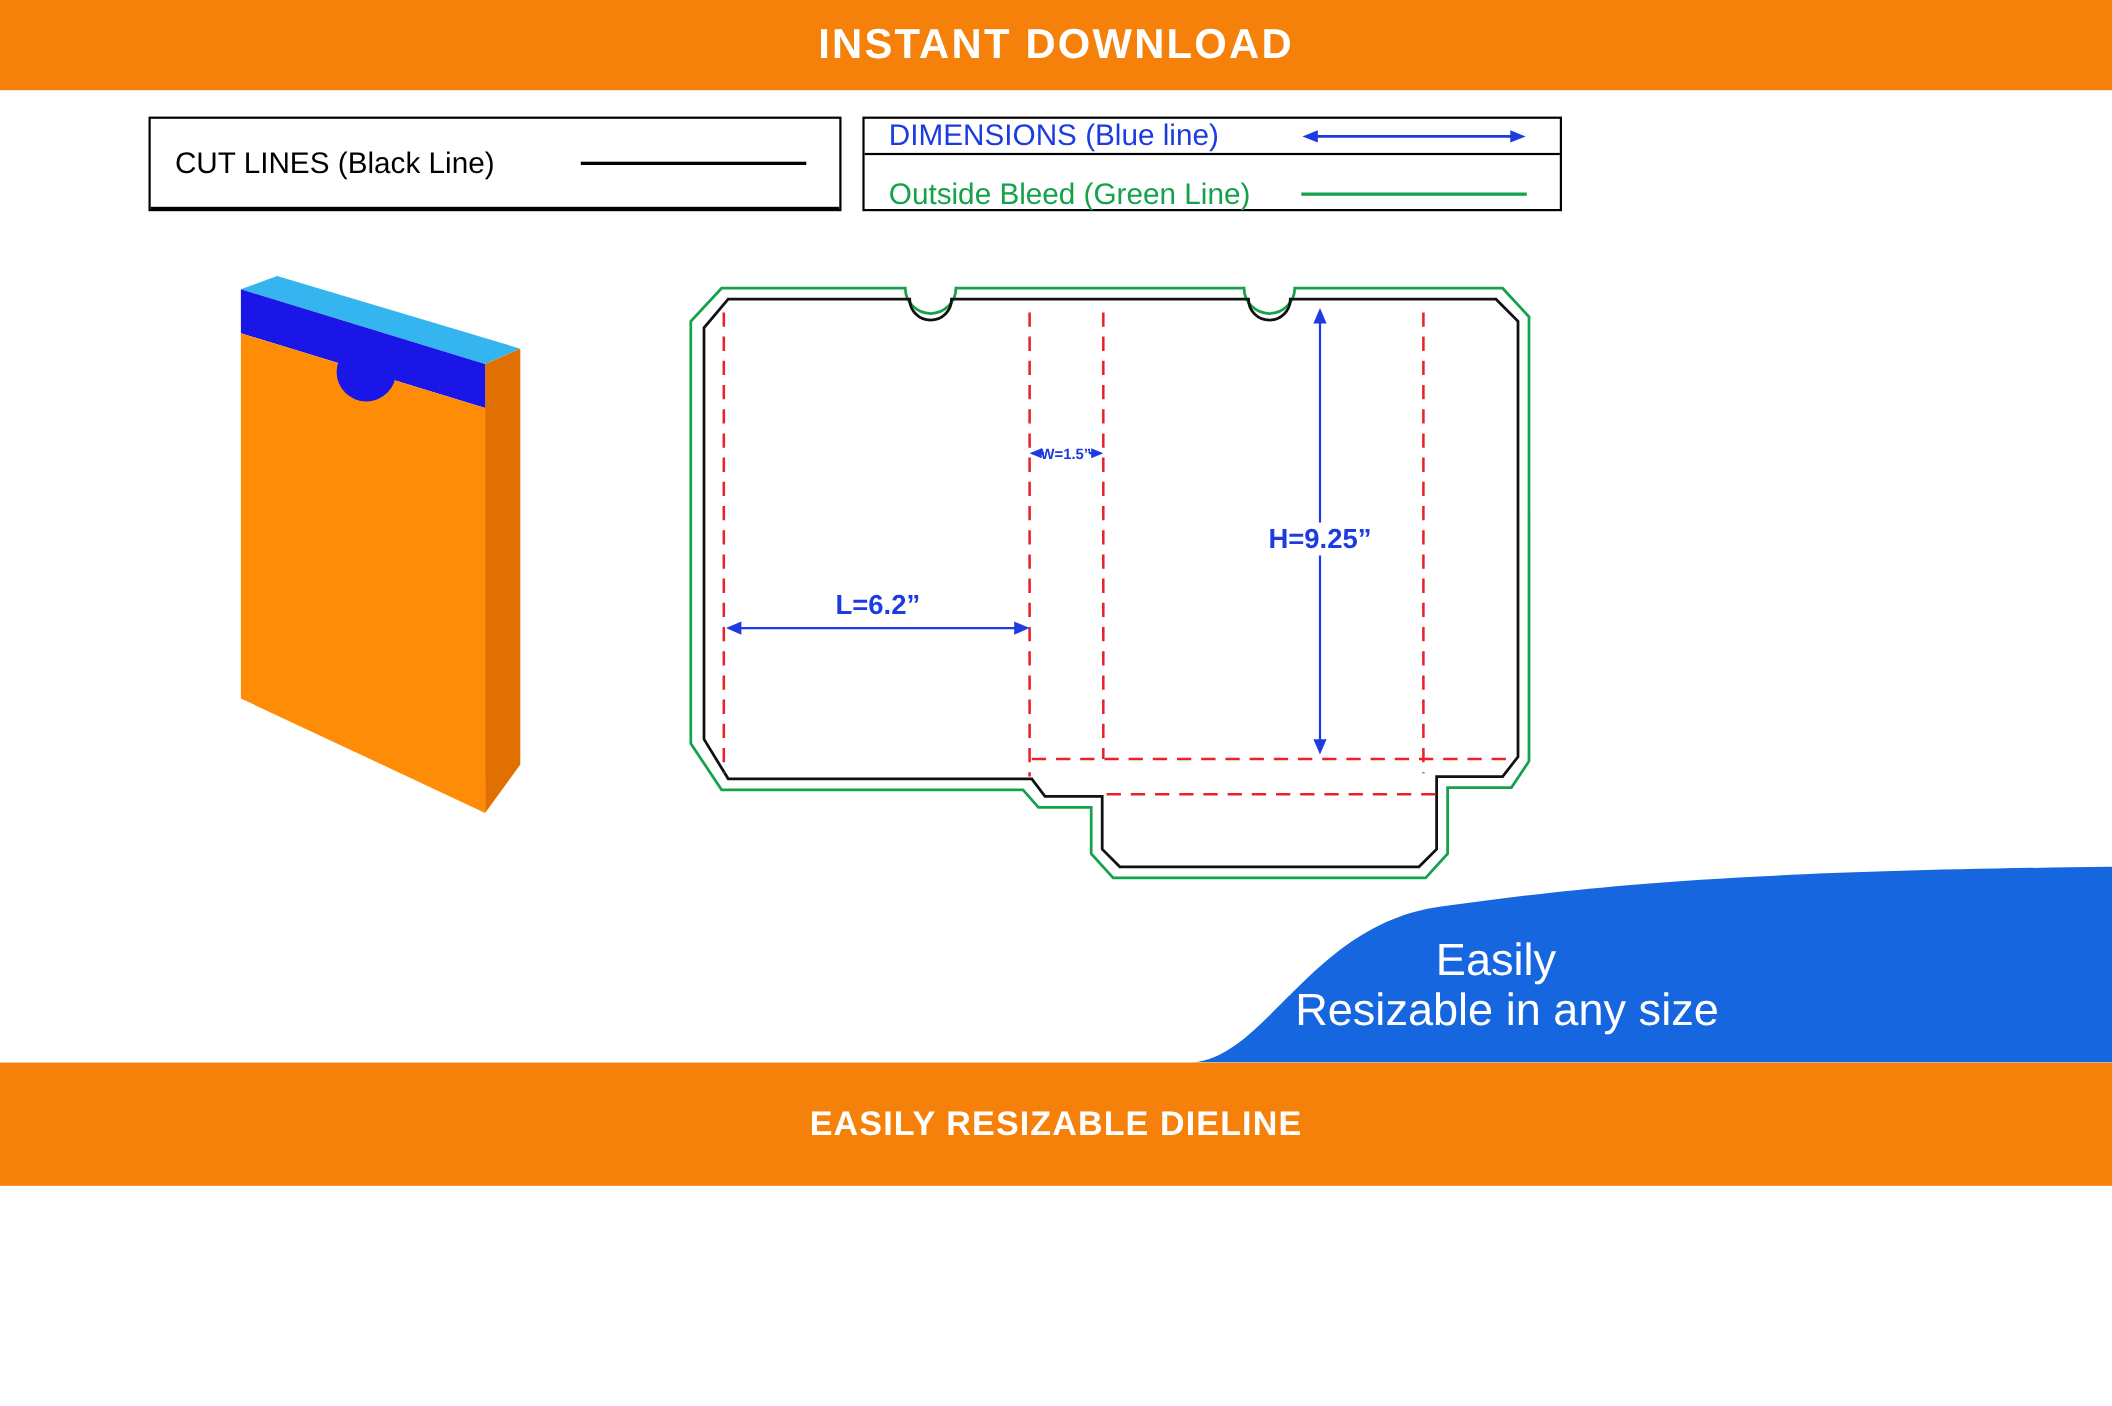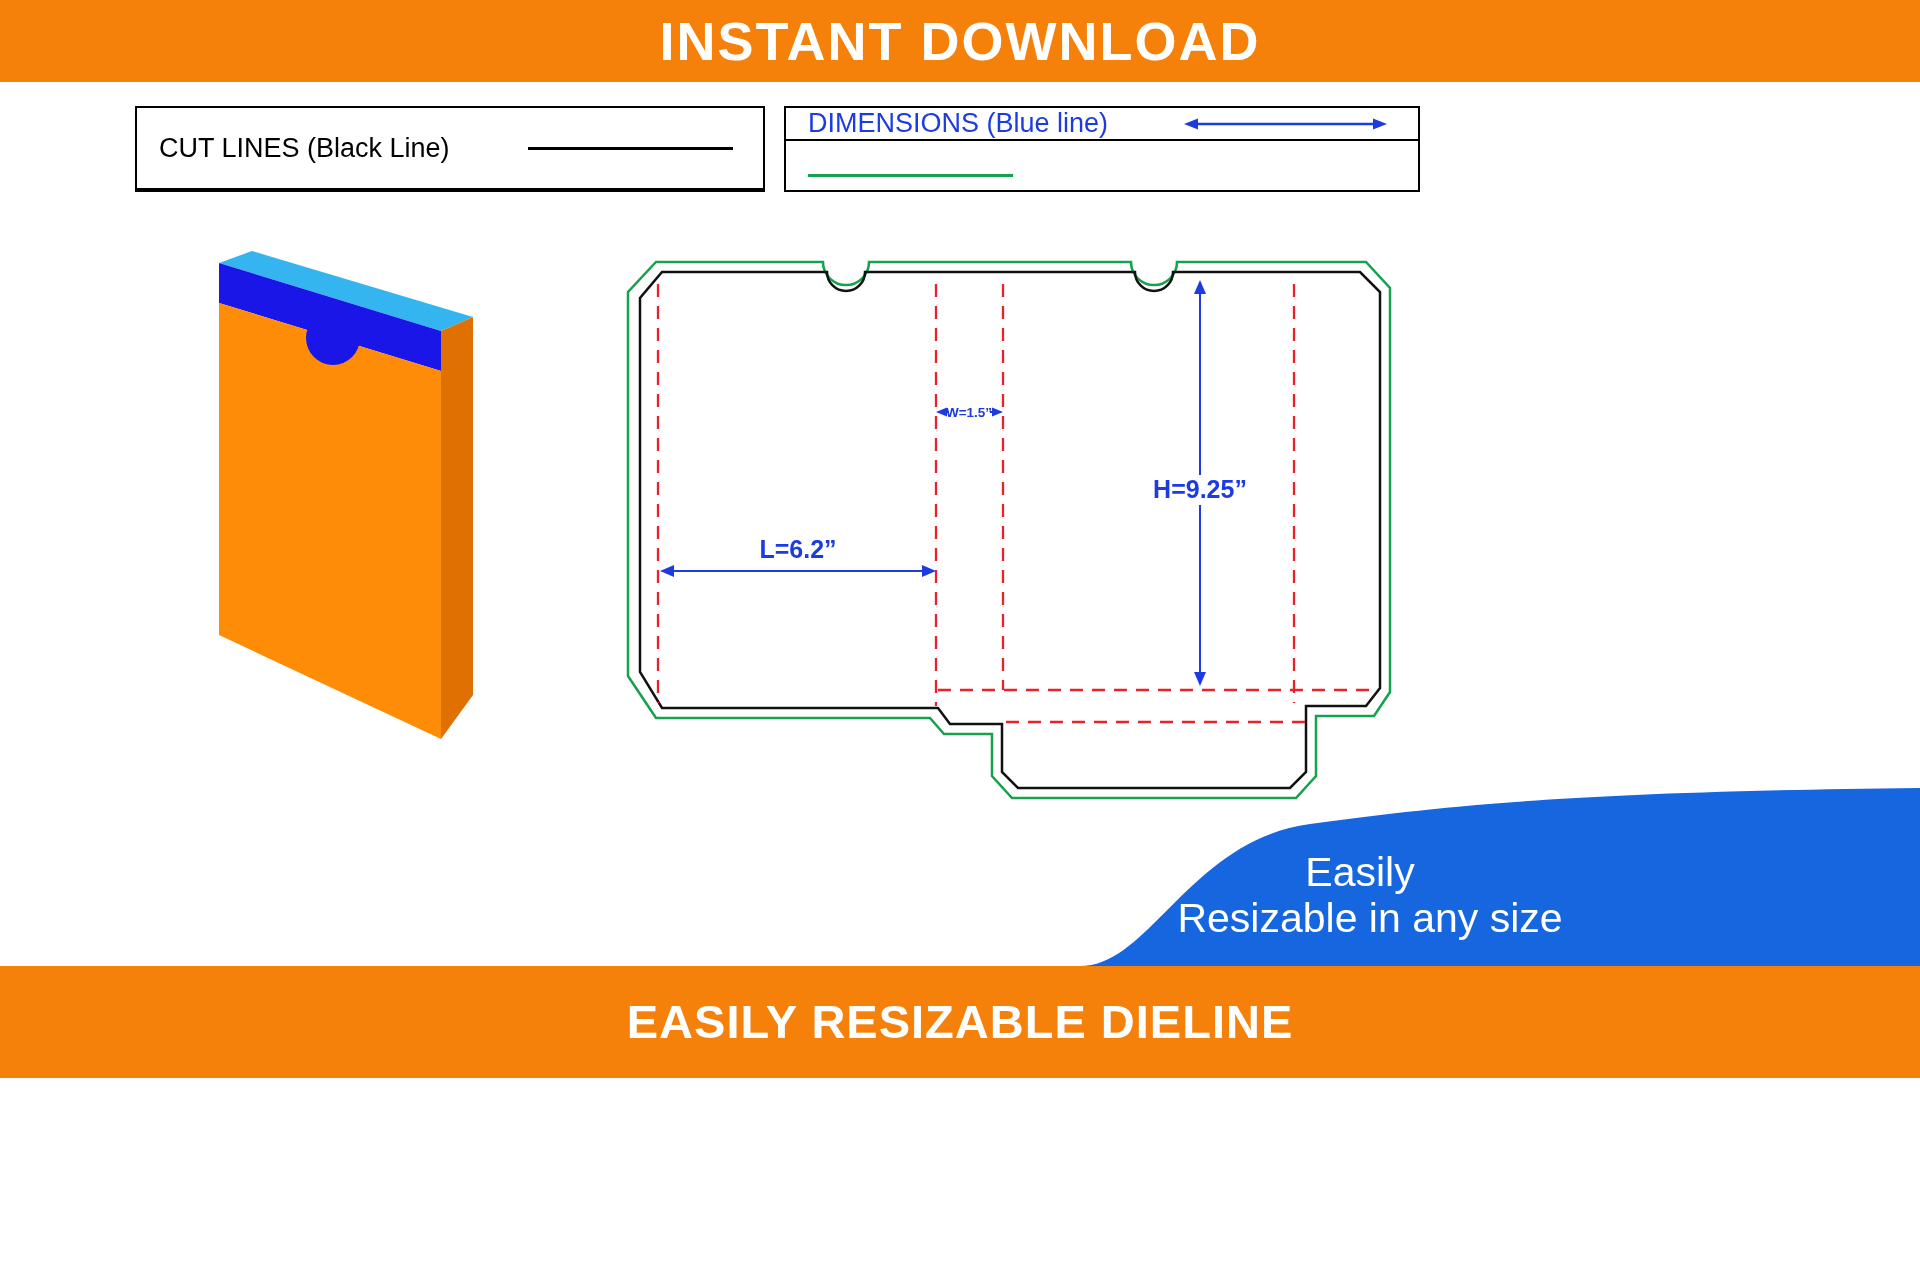--- a/index.html
+++ b/index.html
@@ -5,22 +5,22 @@
   html,body{margin:0;padding:0;background:#fff;}
   #page{
     position:relative;width:1920px;height:1278px;background:#ffffff;
     font-family:"Liberation Sans", sans-serif;overflow:hidden;
   }
   
   .banner{
     position:absolute;left:0;width:1920px;background:#F5810A;color:#fff;
     text-align:center;font-weight:bold;
   }
-  #banner-top{top:0;height:82px;line-height:82px;font-size:54px;letter-spacing:2px;}
-  #banner-bottom{top:966px;height:112px;line-height:112px;font-size:47px;letter-spacing:1px;}
+  #banner-top{top:0;height:82px;line-height:82px;font-size:38px;letter-spacing:2px;}
+  #banner-bottom{top:966px;height:112px;line-height:112px;font-size:31px;letter-spacing:1px;}
   
   .legend-box{
     position:absolute;top:106px;height:86px;border:2px solid #000;background:#fff;
     box-sizing:border-box;display:flex;flex-direction:column;gap:20px;
   }
   #legend-left{left:135px;width:630px;}
   #legend-right{left:784px;width:636px;}
   .legend-row{
     flex:1;display:flex;align-items:center;justify-content:space-between;
     padding:0 30px 0 22px;box-sizing:border-box;
@@ -66,20 +66,21 @@
   <div id="legend-right" class="legend-box">
     <div class="legend-row first">
       <span class="legend-label lbl-blue">DIMENSIONS (Blue line)</span>
       <svg width="205" height="18" viewBox="0 0 205 18">
         <line x1="12" y1="9" x2="193" y2="9" stroke="#1C3BE0" stroke-width="2.5"></line>
         <polygon points="1,9 15,3.5 15,14.5" fill="#1C3BE0"></polygon>
         <polygon points="204,9 190,3.5 190,14.5" fill="#1C3BE0"></polygon>
       </svg>
     </div>
     <div class="legend-row">
+      <span class="legend-label lbl-green">Outside Bleed (Green Line)</span>
       <span class="sample-solid-green"></span>
     </div>
   </div>
 
   <svg class="layer" style="left:200px;top:240px;" width="300" height="520" viewBox="0 0 300 520">
     <polygon points="19,23 52,11 273,77 241,91" fill="#35B5EF"></polygon>
     <polygon points="241,91 273,77 273,455 241,499" fill="#E17003"></polygon>
     <polygon points="19,23 241,91 241,131 19,63" fill="#1A16E8"></polygon>
     <polygon points="19,63 241,131 241,499 19,395" fill="#FF8C07"></polygon>
     <circle cx="133" cy="98" r="27" fill="#1A16E8"></circle>

